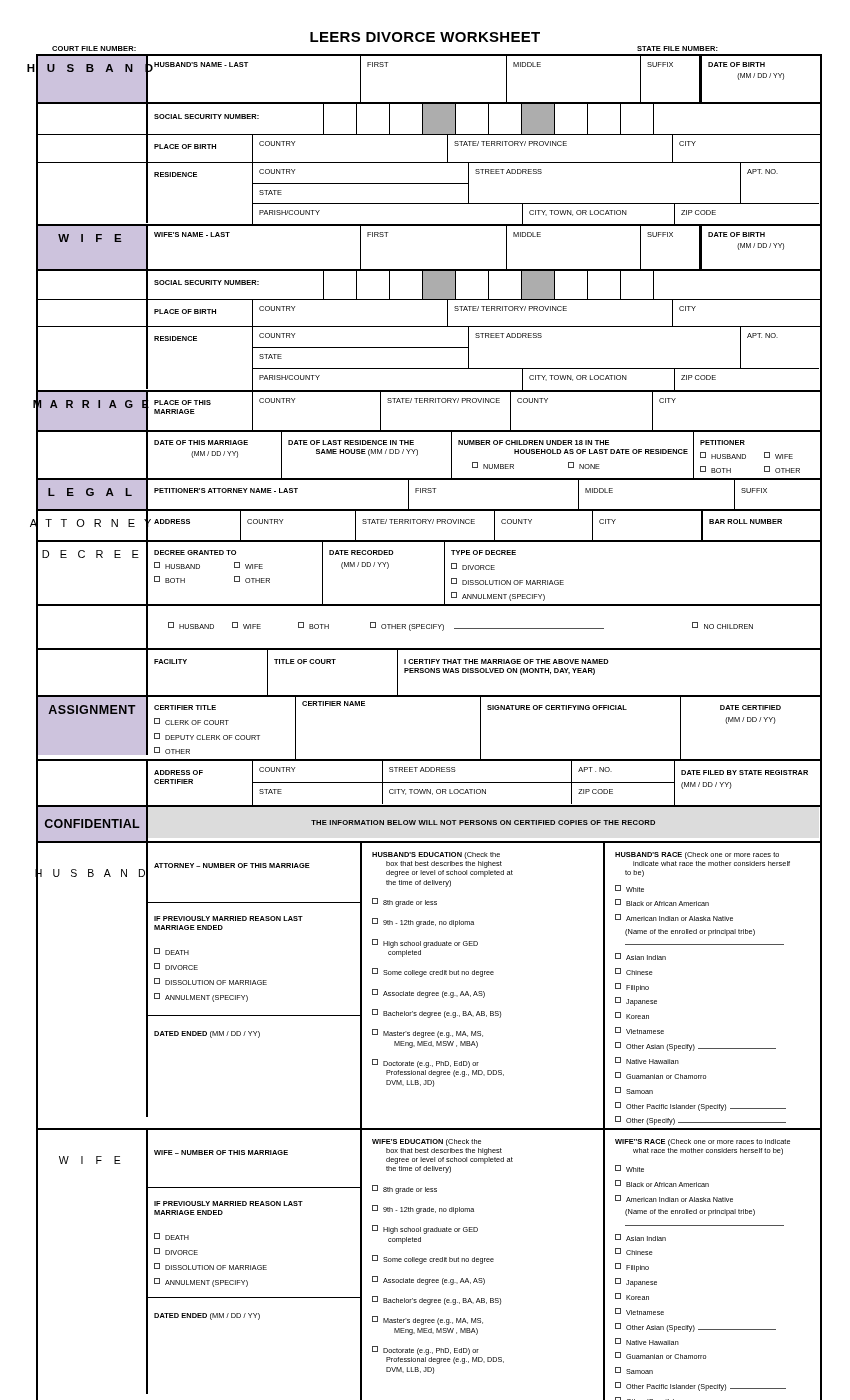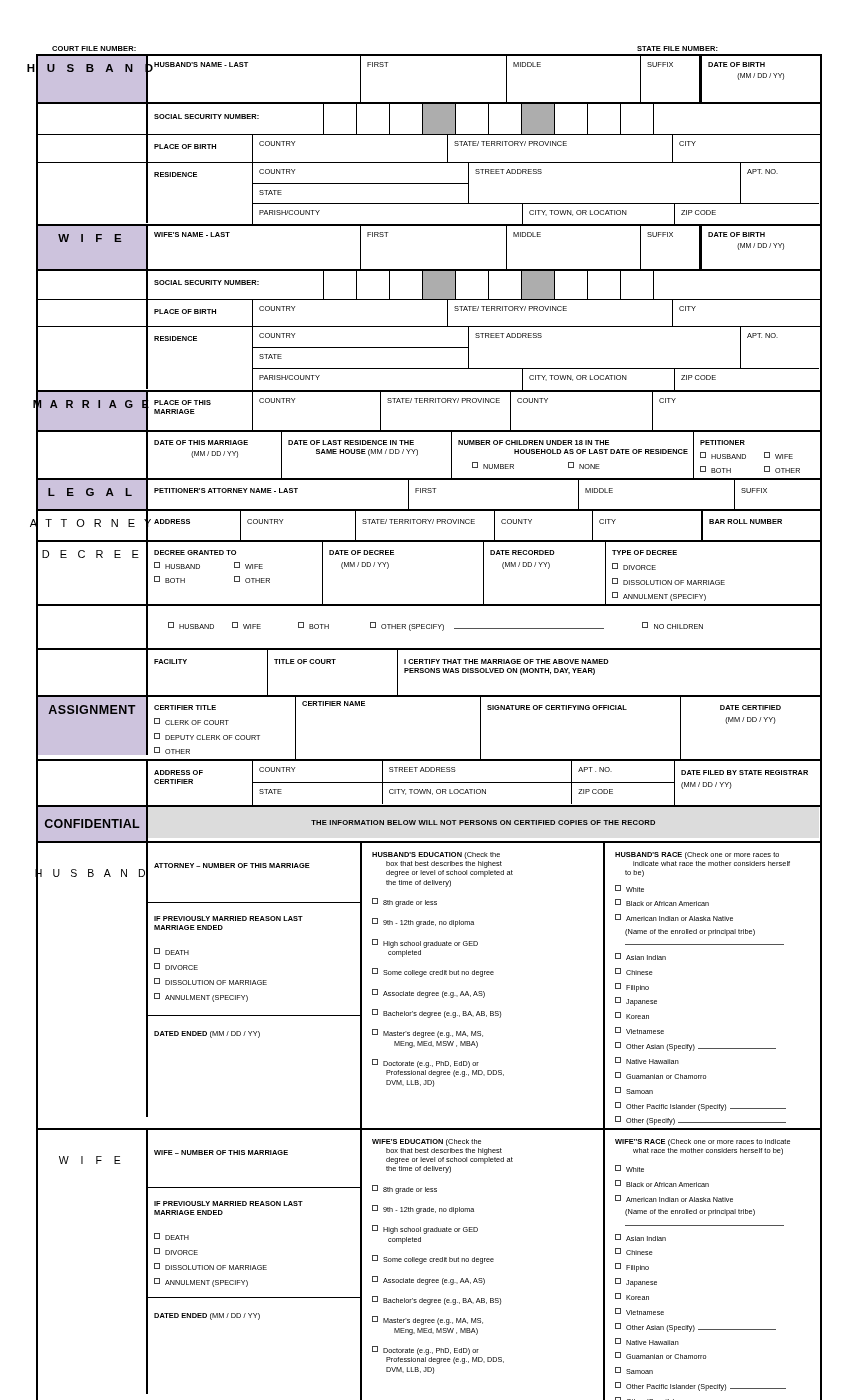--- a/index.html
+++ b/index.html
@@ -51,20 +51,21 @@
   .optrow .opt{margin-right:0;}
   .listopt{font-size:7.2px;margin-top:5.5px;line-height:1.3;letter-spacing:.05px;}
   .listopt .ind{display:block;margin-left:14px;}
   .hang{padding-left:14px;text-indent:-14px;}
 </style>
 </head>
 <body>
 
 <div class="page">
 
+  <div class="title">LEERS DIVORCE WORKSHEET</div>
   <div class="courtfile">COURT FILE NUMBER:</div>
   <div class="statefile">STATE FILE NUMBER:</div>
 
   <div class="form">
 
     <div class="row hb">
       <div class="spine lav" style="height:46px;">
         <span class="t">H U S B A N D</span>
       </div>
       <div class="cell" style="width:213px;">
@@ -353,24 +354,20 @@
       <div class="cell" style="width:175px;padding-top:6px;">
         <div class="lbl">DECREE GRANTED TO</div>
         <div class="optrow">
           <span class="opt" style="width:80px;"><span class="cb"></span><span>HUSBAND</span></span>
           <span class="opt"><span class="cb"></span><span>WIFE</span></span>
         </div>
         <div class="optrow">
           <span class="opt" style="width:80px;"><span class="cb"></span><span>BOTH</span></span>
           <span class="opt"><span class="cb"></span><span>OTHER</span></span>
         </div>
-      </div>
-      <div class="cell" style="width:161px;padding-top:6px;">
-        <div class="lbl">DATE OF DECREE</div>
-        <div class="sub">(MM / DD / YY)</div>
       </div>
       <div class="cell" style="width:122px;padding-top:6px;">
         <div class="lbl">DATE RECORDED</div>
         <div class="sub">(MM / DD / YY)</div>
       </div>
       <div class="cell" style="width:213px;padding-top:6px;">
         <div class="lbl">TYPE OF DECREE</div>
         <div class="listopt"><span class="cb"></span><span>DIVORCE</span></div>
         <div class="listopt"><span class="cb"></span><span>DISSOLUTION OF MARRIAGE</span></div>
         <div class="listopt"><span class="cb"></span><span>ANNULMENT (SPECIFY)</span></div>
@@ -378,21 +375,21 @@
     </div>
 
     <div class="row hb">
       <div class="spine-empty" style="height:42px;"></div>
       <div class="cell" style="width:671px;padding-top:7px;">
         <div class="optrow" style="margin-top:9px;">
           <span class="opt" style="margin-left:14px;width:64px;"><span class="cb"></span><span>HUSBAND</span></span>
           <span class="opt" style="width:66px;"><span class="cb"></span><span>WIFE</span></span>
           <span class="opt" style="width:72px;"><span class="cb"></span><span>BOTH</span></span>
           <span class="opt"><span class="cb"></span><span>OTHER (SPECIFY)</span><span class="uline" style="width:150px;margin-left:10px;"></span></span>
-          <span class="opt" style="margin-left:38px;"><span class="cb"></span><span>NO CHILDREN</span></span>
+          <span class="opt" style="margin-left:88px;"><span class="cb"></span><span>NO CHILDREN</span></span>
         </div>
       </div>
     </div>
 
     <div class="row hb">
       <div class="spine-empty" style="height:45px;"></div>
       <div class="cell" style="width:120px;padding-top:7px;">
         <div class="lbl">FACILITY</div>
       </div>
       <div class="cell" style="width:130px;padding-top:7px;">

